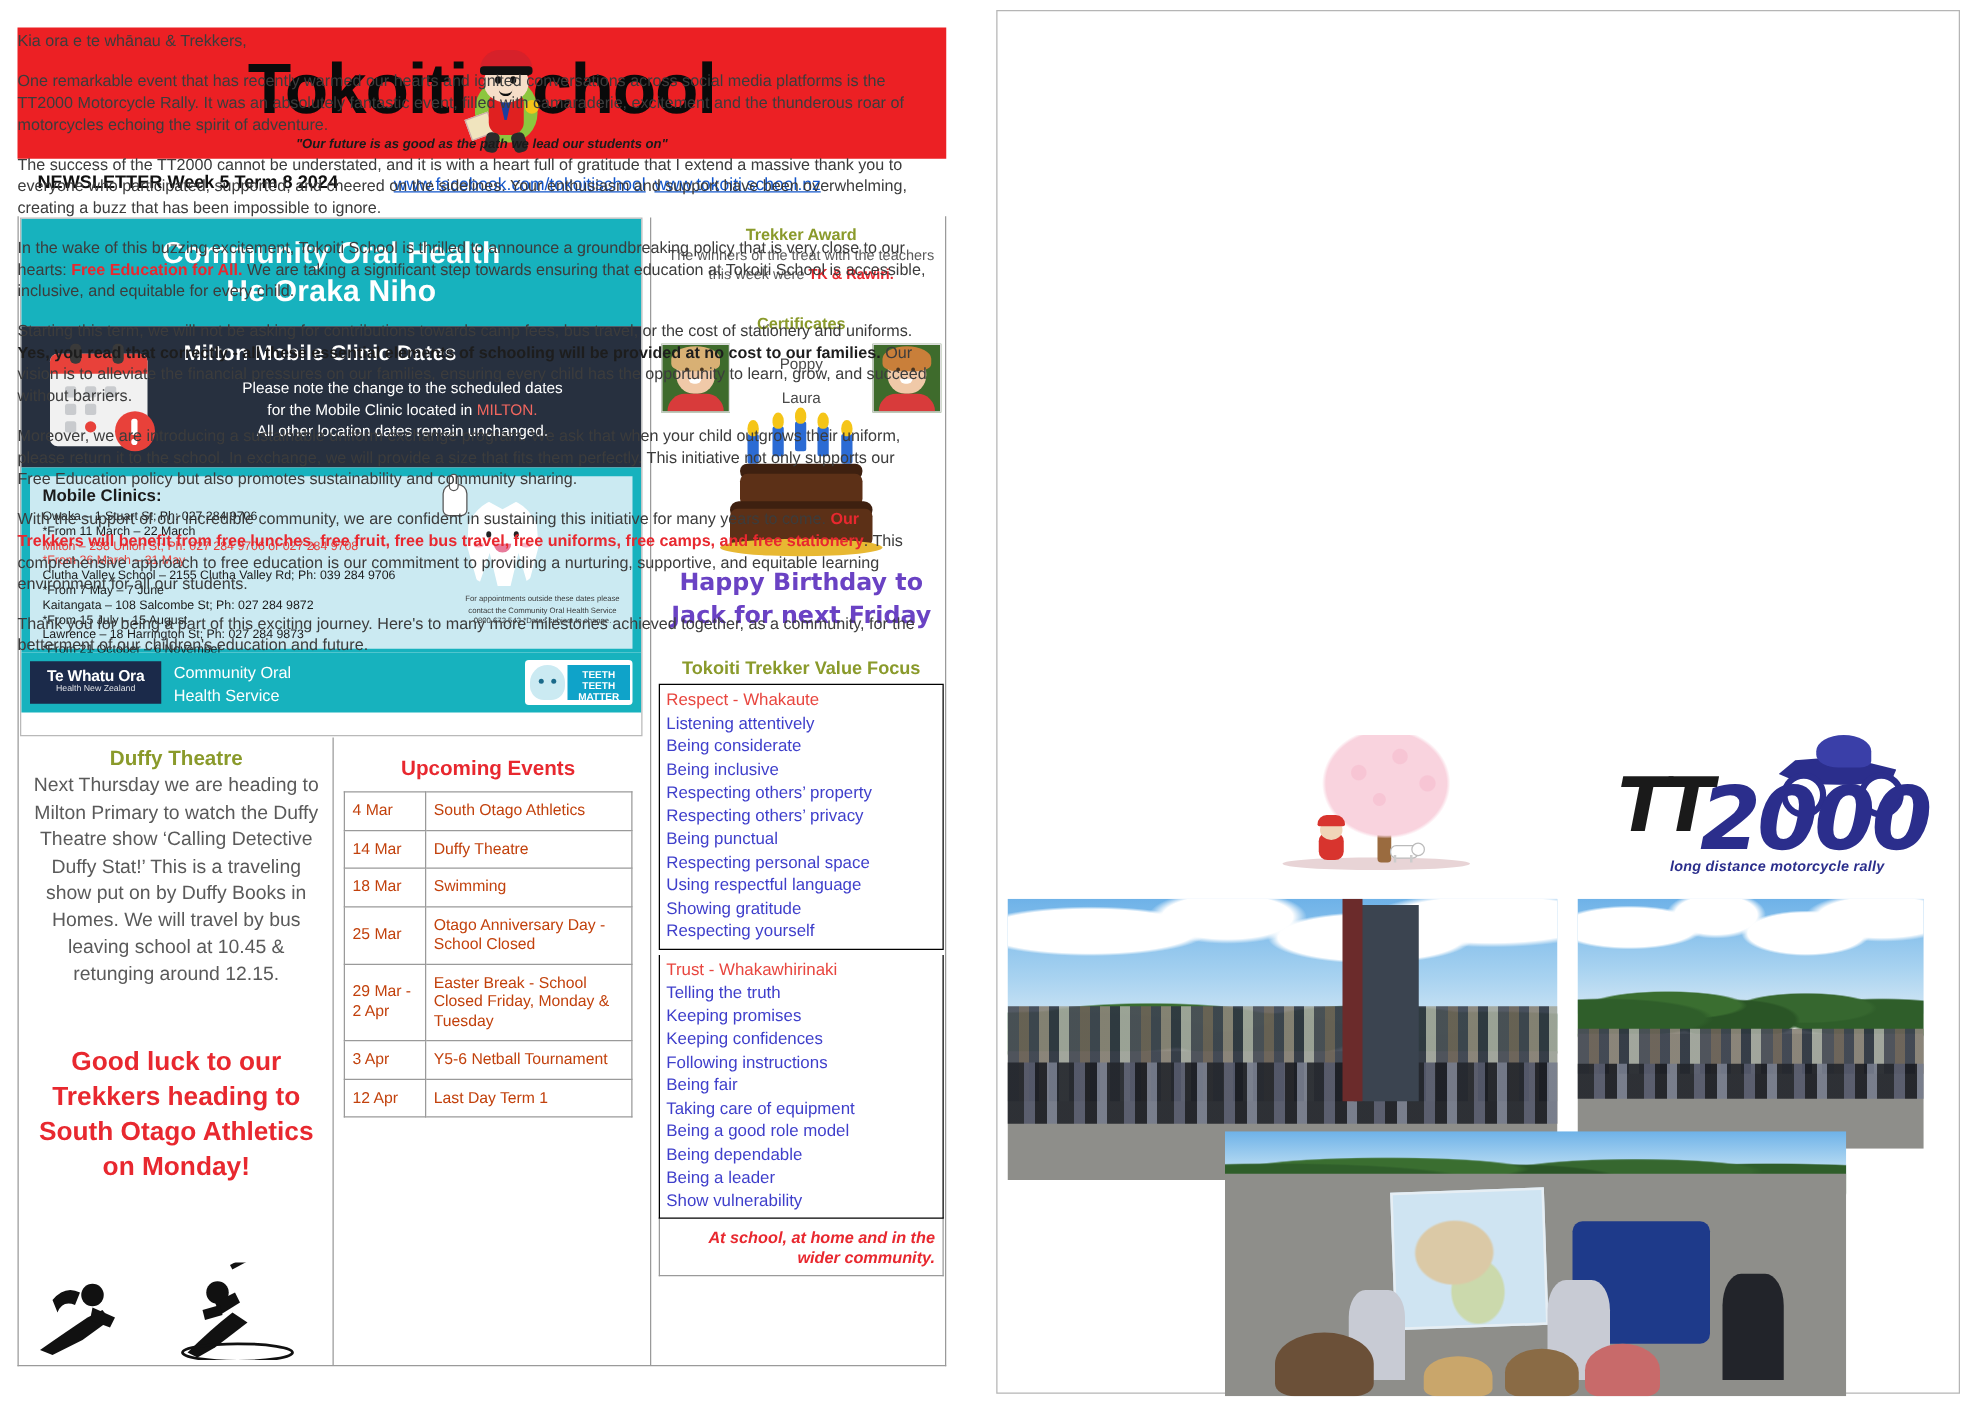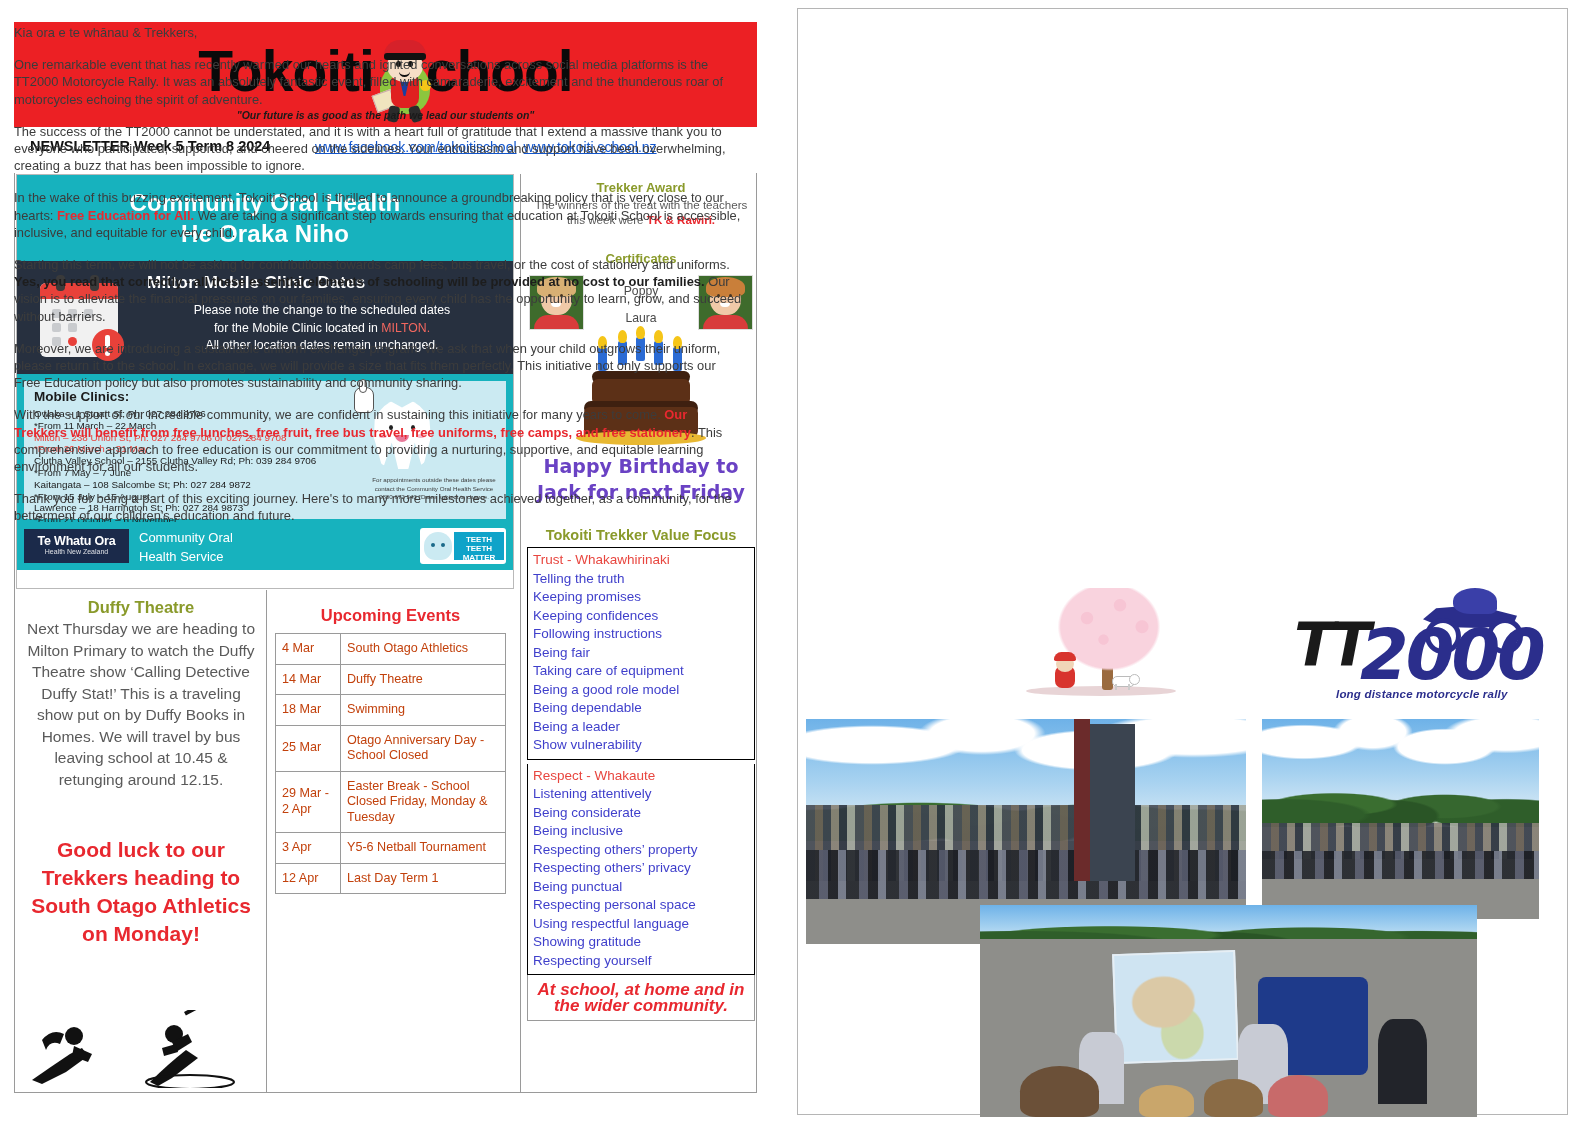--- a/index.html
+++ b/index.html
@@ -169,21 +169,21 @@
   .cake .l2ic{position:absolute;left:16px;bottom:60px;width:98px;height:14px;background:#3E2010;border-radius:7px 7px 10px 10px;}
   .cake .cd{position:absolute;width:9px;height:24px;background:#2B6BD4;border-radius:2px;}
   .cake .fl{position:absolute;width:9px;height:13px;background:#F5C518;border-radius:50% 50% 40% 40%;}
   .bday{text-align:center;margin-top:8px;font-size:19px;font-weight:700;color:#6A42C4;line-height:26px;font-family:"DejaVu Sans", sans-serif;}
 
   .vf-title{text-align:center;font-size:14.5px;font-weight:700;color:#8A9A2B;margin-top:22px;}
   .vf-box{border:1.5px solid #000;margin-top:4px;padding:3px 5px 4px 5px;}
   .vf-box + .vf-box{border-top:none;}
   .vf-box .hd{font-size:13.5px;color:#E8463F;line-height:18.5px;}
   .vf-box .it{font-size:13.5px;color:#3F3FCB;line-height:18.5px;}
-  .vf-foot{border:1px solid #9a9a9a;border-top:none;text-align:center;padding:7px 6px;font-size:17px;
+  .vf-foot{border:1px solid #9a9a9a;border-top:none;text-align:right;padding:7px 6px;font-size:13px;
     font-weight:700;font-style:italic;color:#E8282F;line-height:15.5px;}
 
   
   .right-col{
     position:absolute;left:797px;top:8px;width:771px;height:1107px;
     border:1px solid #b5b5b5;box-sizing:border-box;background:#fff;
   }
   .letter{position:absolute;left:14px;top:24px;width:728px;}
   .letter p{margin:0 0 15px 0;font-size:12.9px;line-height:17.2px;color:#3c3c3c;}
   .letter .red{color:#E8282F;font-weight:700;}
@@ -470,44 +470,44 @@
           <div class="l2"></div>
           <div class="l1ic"></div>
           <div class="l1"></div>
           <div class="plate"></div>
       </div>
       <div class="bday">Happy Birthday to Jack for next Friday</div>
 
       <div class="vf-title">Tokoiti Trekker Value Focus</div>
       <div id="value-boxes">
           <div class="vf-box">
+            <div class="hd">Respect - Whakaute</div>
+            <div class="it">Listening attentively</div>
+            <div class="it">Being considerate</div>
+            <div class="it">Being inclusive</div>
+            <div class="it">Respecting others’ property</div>
+            <div class="it">Respecting others’ privacy</div>
+            <div class="it">Being punctual</div>
+            <div class="it">Respecting personal space</div>
+            <div class="it">Using respectful language</div>
+            <div class="it">Showing gratitude</div>
+            <div class="it">Respecting yourself</div>
+          </div>
+          <div class="vf-box">
             <div class="hd">Trust - Whakawhirinaki</div>
             <div class="it">Telling the truth</div>
             <div class="it">Keeping promises</div>
             <div class="it">Keeping confidences</div>
             <div class="it">Following instructions</div>
             <div class="it">Being fair</div>
             <div class="it">Taking care of equipment</div>
             <div class="it">Being a good role model</div>
             <div class="it">Being dependable</div>
             <div class="it">Being a leader</div>
             <div class="it">Show vulnerability</div>
-          </div>
-          <div class="vf-box">
-            <div class="hd">Respect - Whakaute</div>
-            <div class="it">Listening attentively</div>
-            <div class="it">Being considerate</div>
-            <div class="it">Being inclusive</div>
-            <div class="it">Respecting others’ property</div>
-            <div class="it">Respecting others’ privacy</div>
-            <div class="it">Being punctual</div>
-            <div class="it">Respecting personal space</div>
-            <div class="it">Using respectful language</div>
-            <div class="it">Showing gratitude</div>
-            <div class="it">Respecting yourself</div>
           </div>
         </div>
       <div class="vf-foot">At school, at home and in the wider community.</div>
     </div>
   </div>
 
   <div class="right-col"></div>
 
   <div class="letter">
     <p>Kia ora e te whānau &amp; Trekkers,</p>

